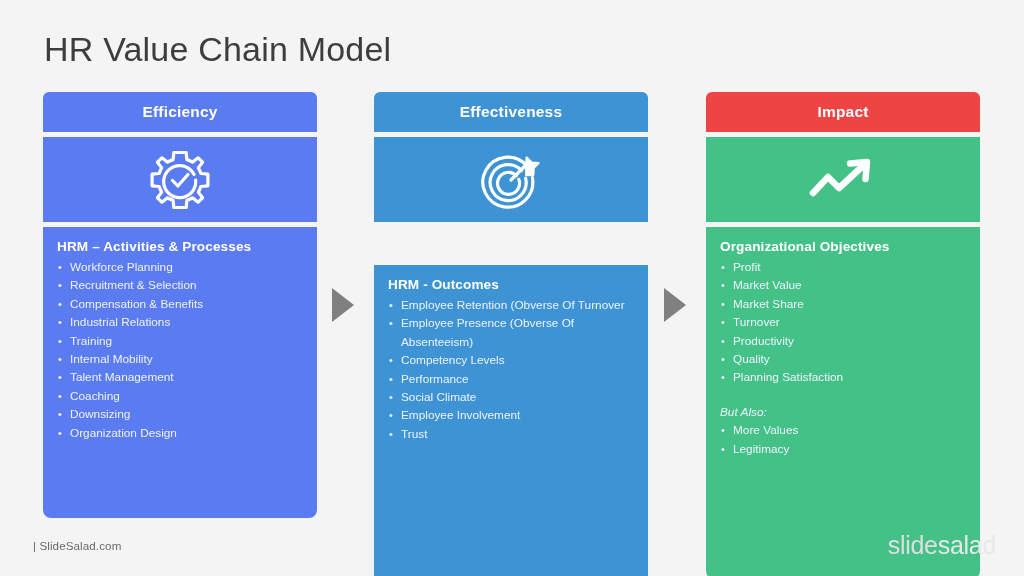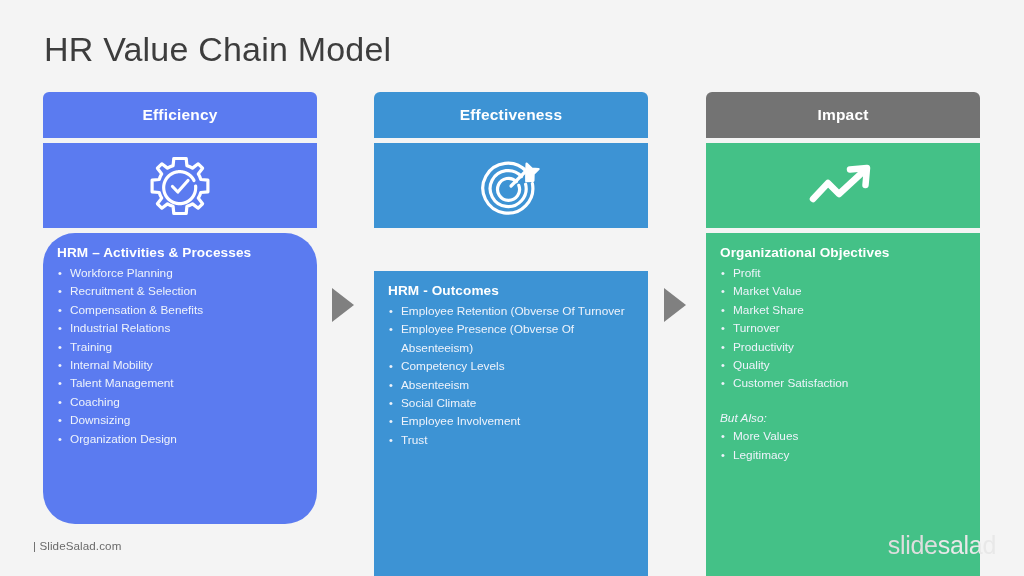--- a/index.html
+++ b/index.html
@@ -37,21 +37,21 @@
   .column {
     position: absolute;
     top: 92px;
     width: 274px;
   }
   .col-1 { left: 43px; }
   .col-2 { left: 374px; }
   .col-3 { left: 706px; }
 
   .col-header {
-    height: 46px;
+    height: 40px;
     border-radius: 6px 6px 0 0;
     display: flex;
     align-items: center;
     justify-content: center;
     color: #ffffff;
     font-size: 15.5px;
     font-weight: bold;
     letter-spacing: 0.2px;
   }
 
@@ -64,21 +64,21 @@
   }
   .col-icon svg { display: block; }
 
   .col-body {
     margin-top: 5px;
     border-radius: 0 0 8px 8px;
     padding: 12px 14px 16px 14px;
     box-sizing: border-box;
     overflow: hidden;
   }
-  .col-1 .col-body { height: 291px; border-radius: 32px; }
+  .col-1 .col-body { height: 291px; }
   .col-2 .col-body { height: 352px; margin-top: 43px; }
   .col-3 .col-body { height: 352px; }
 
   .body-title {
     color: #ffffff;
     font-size: 13.6px;
     font-weight: bold;
     margin-bottom: 4px;
     letter-spacing: 0.1px;
     white-space: nowrap;
@@ -198,50 +198,50 @@
         <path d="M32 32 L47 17"></path>
         <path d="M47.2 17 L47.6 9.6 L52.8 14.6 L59.6 15 L54.6 20.1 L54.4 26.8 L47.2 27.1 Z" fill="#ffffff" stroke-width="2.2"></path>
       </svg>
     </div>
     <div class="col-body" style="background:#3d93d4;">
       <div class="body-title">HRM - Outcomes</div>
       <ul class="bullets">
         <li>Employee Retention (Obverse Of Turnover</li>
         <li class="wrap">Employee Presence (Obverse Of Absenteeism)</li>
         <li>Competency Levels</li>
-        <li>Absenteeism</li>
+        <li>Performance</li>
         <li>Social Climate</li>
         <li>Employee Involvement</li>
         <li>Trust</li>
       </ul>
     </div>
   </div>
 
   <div class="connector conn-2"></div>
 
   <div class="column col-3">
-    <div class="col-header" style="background:#737373;">
+    <div class="col-header" style="background:#ef4444;">
       <span>Impact</span>
     </div>
     <div class="col-icon" style="background:#44c187;">
       <svg width="70" height="50" viewBox="0 0 70 50" fill="none" stroke="#ffffff" stroke-width="6.5" stroke-linecap="round" stroke-linejoin="round">
         <path d="M5 38 L20 22 L31 33 L57 9"></path>
         <path d="M42 8.5 L59 7 L57.5 24" stroke-width="6.5"></path>
       </svg>
     </div>
     <div class="col-body" style="background:#44c187;">
       <div class="body-title">Organizational Objectives</div>
       <ul class="bullets">
         <li>Profit</li>
         <li>Market Value</li>
         <li>Market Share</li>
         <li>Turnover</li>
         <li>Productivity</li>
         <li>Quality</li>
-        <li>Customer Satisfaction</li>
+        <li>Planning Satisfaction</li>
       </ul>
       <div class="sub-note">But Also:</div>
       <ul class="bullets">
         <li>More Values</li>
         <li>Legitimacy</li>
       </ul>
     </div>
   </div>
 
   <div class="footer-credit">| SlideSalad.com</div>

